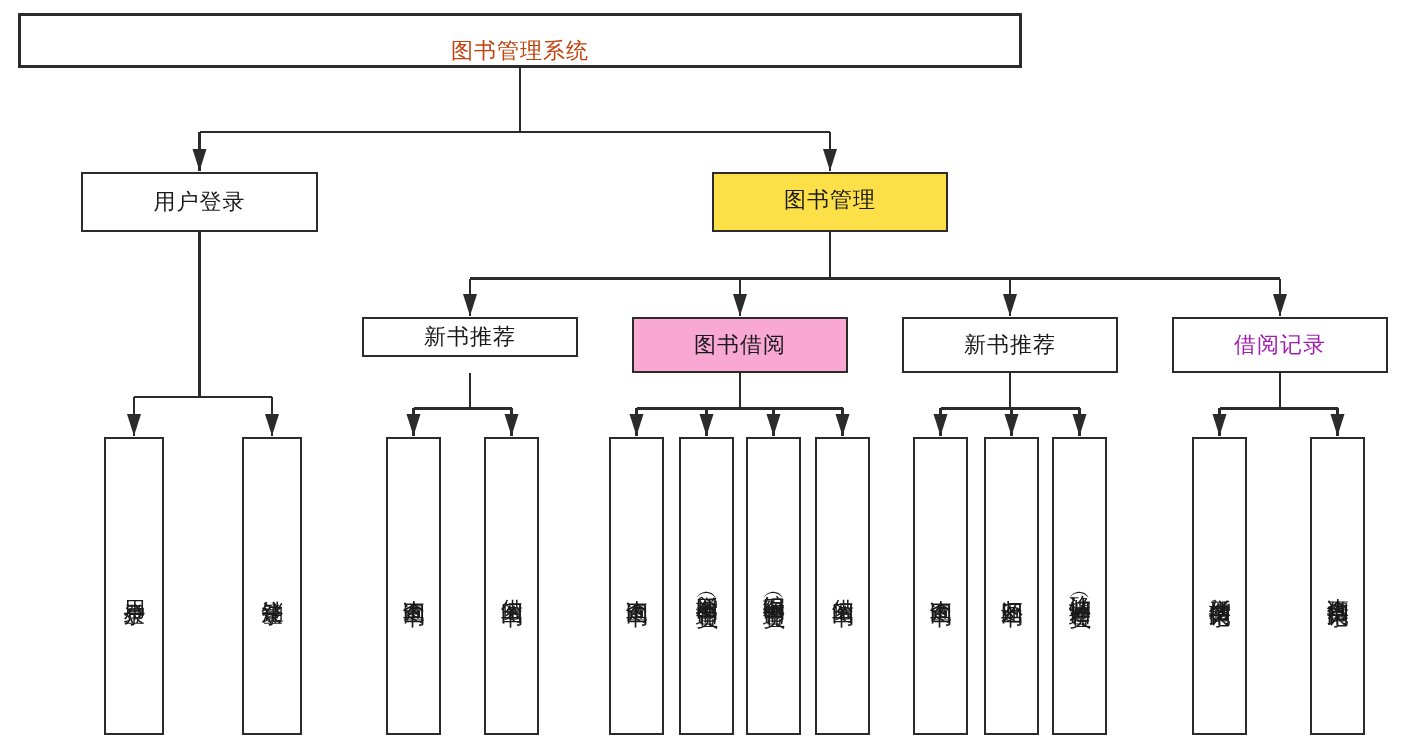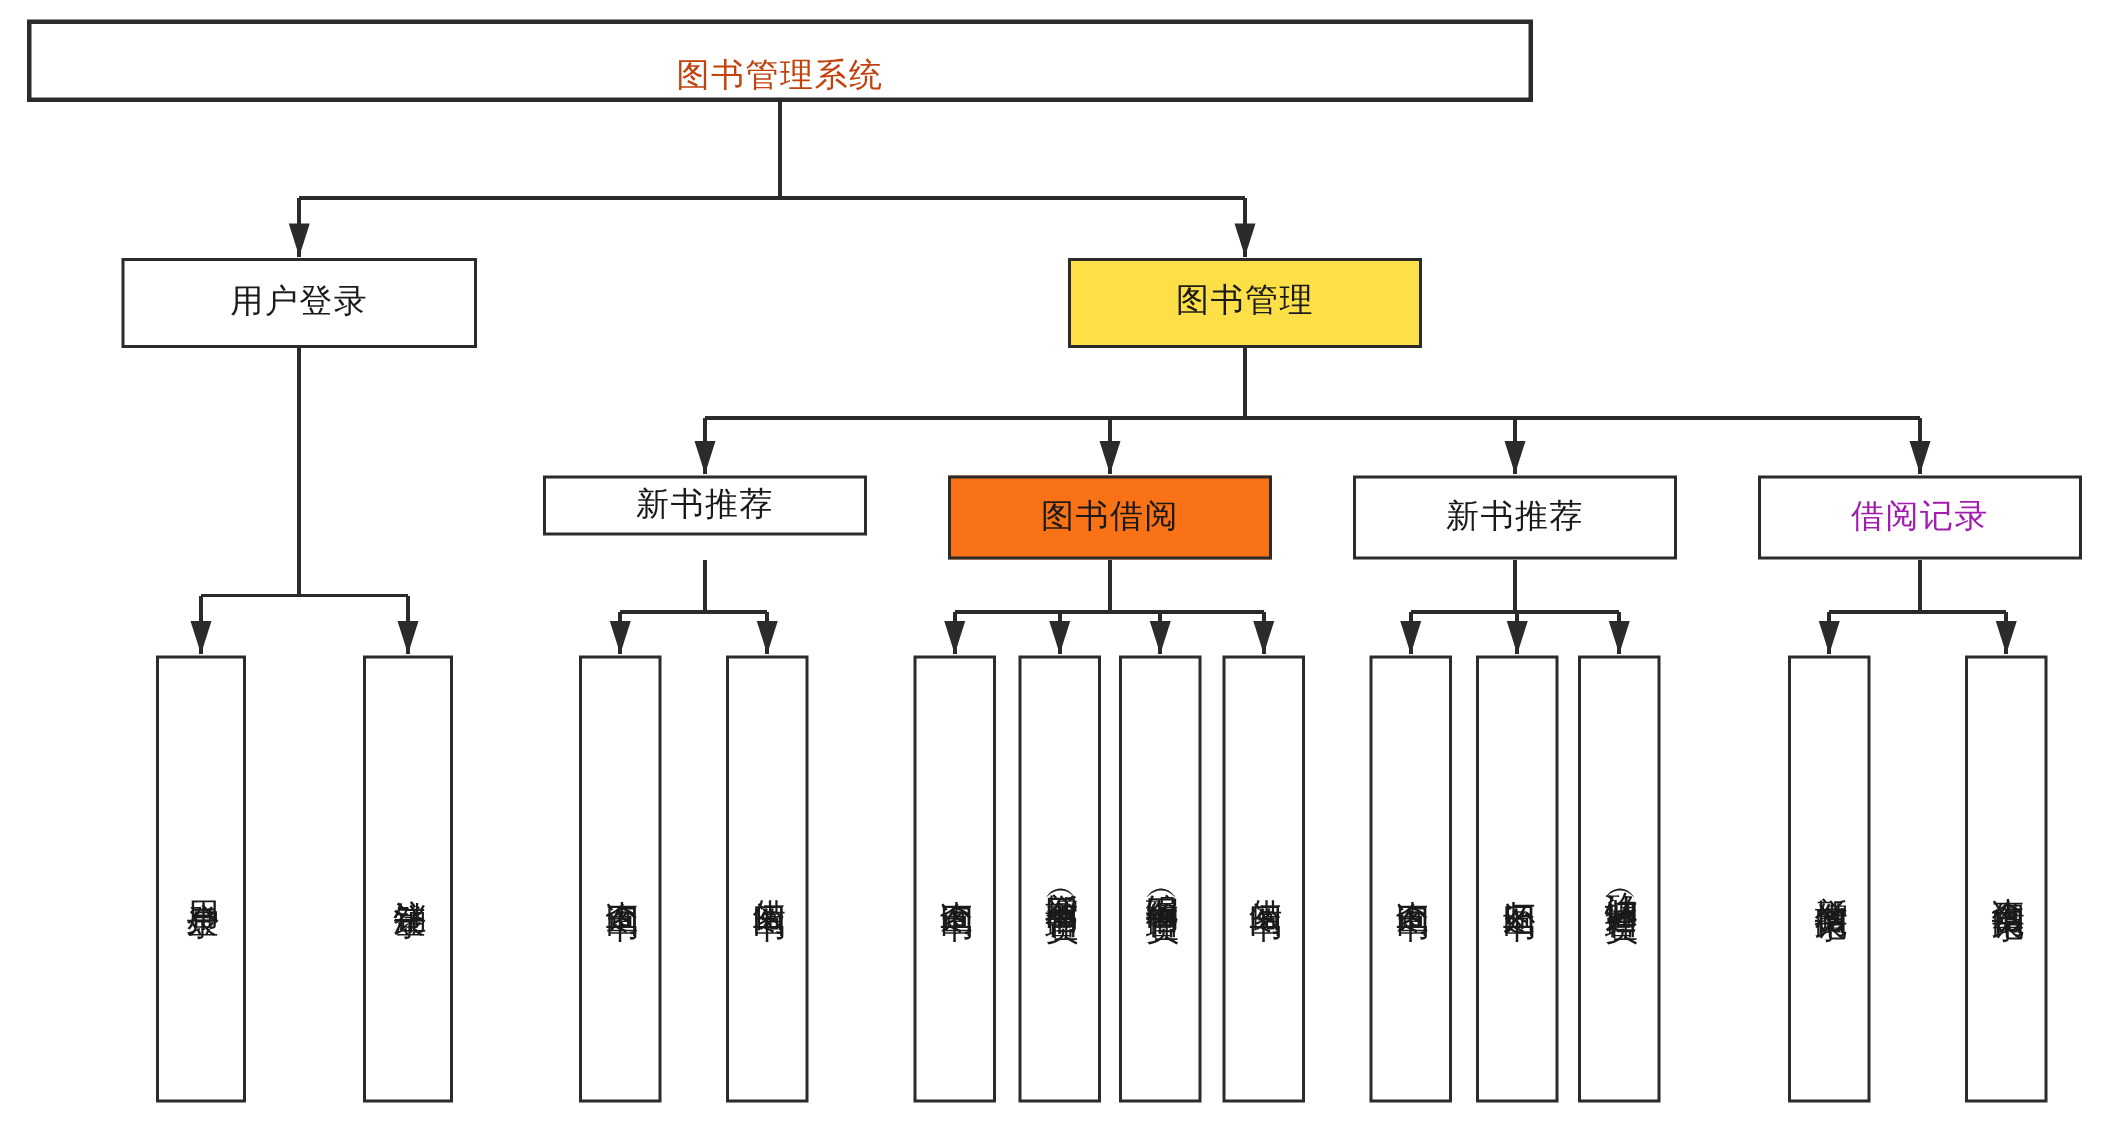--- a/index.html
+++ b/index.html
@@ -133,21 +133,21 @@
       </div>
       <div class="node" style="left: 81px; top: 172px; width: 237px; height: 60px; border-color: rgb(43, 43, 43); background: rgb(255, 255, 255);">
         <span class="label" style="color: rgb(26, 26, 26);">用户登录</span>
       </div>
       <div class="node" style="left: 712px; top: 172px; width: 236px; height: 60px; border-color: rgb(43, 43, 43); background: #fde047; font-family: Liberation Mono, monospace;">
         <span class="label" style="color: rgb(26, 26, 26);">图书管理</span>
       </div>
       <div class="node" style="left: 362px; top: 317px; width: 216px; height: 40px; border-color: rgb(43, 43, 43); background: rgb(255, 255, 255);">
         <span class="label" style="color: rgb(26, 26, 26);">新书推荐</span>
       </div>
-      <div class="node" style="left: 632px; top: 317px; width: 216px; height: 56px; border-color: rgb(43, 43, 43); background: #f97316; text-align: right;">
+      <div class="node" style="left: 632px; top: 317px; width: 216px; height: 56px; border-color: rgb(43, 43, 43); background: #f9a8d4; text-align: right;">
         <span class="label" style="color: rgb(26, 26, 26);">图书借阅</span>
       </div>
       <div class="node" style="left: 902px; top: 317px; width: 216px; height: 56px; border-color: rgb(43, 43, 43); background: rgb(255, 255, 255);">
         <span class="label" style="color: rgb(26, 26, 26);">新书推荐</span>
       </div>
       <div class="node" style="left: 1172px; top: 317px; width: 216px; height: 56px; border-color: rgb(43, 43, 43); background: rgb(255, 255, 255);">
         <span class="label" style="color: #a21caf;">借阅记录</span>
       </div>
       <div class="node leaf" style="left: 104px; top: 437px; width: 60px; height: 298px; border-color: rgb(43, 43, 43); background: rgb(255, 255, 255);">
         <span class="label" style="color: rgb(26, 26, 26);">用户登录</span>

